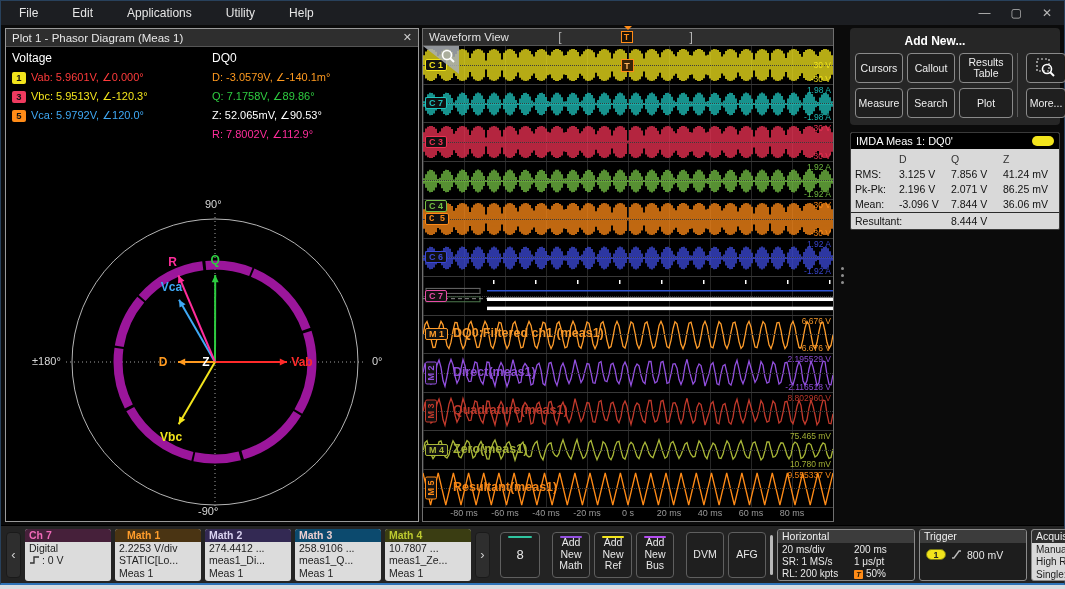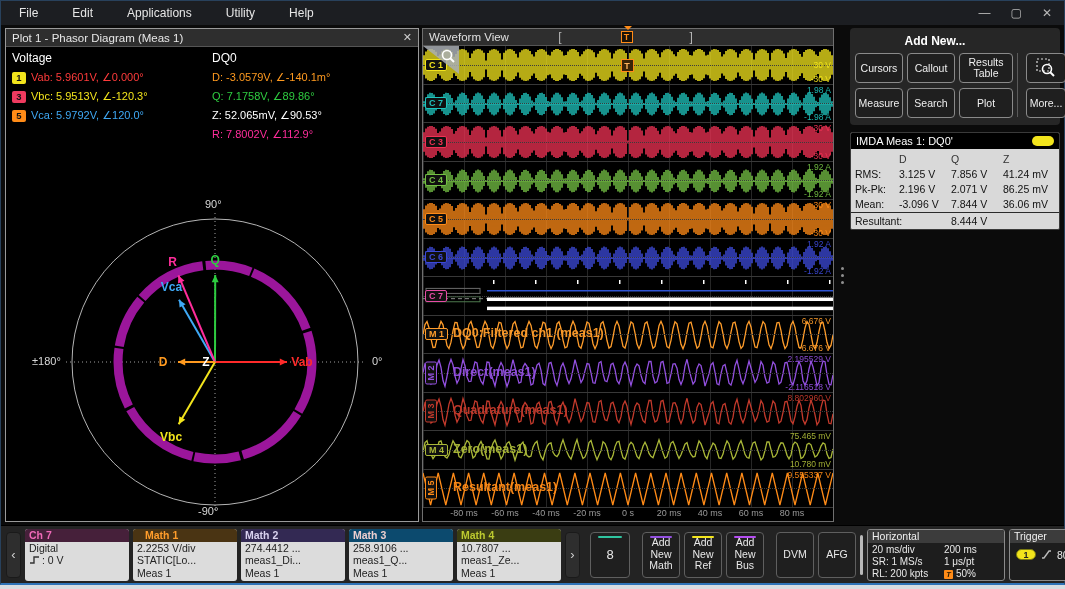--- a/index.html
+++ b/index.html
@@ -73,21 +73,21 @@
   .irow .num{text-align:left;}
   .icols{color:#333;}
   .ires{border-top:1.5px solid #2a2a2a;display:grid;grid-template-columns:96px 1fr;height:17px;align-items:center;
         font-size:10.5px;padding:0 4px;color:#111;}
   .rightfill{flex:1;}
   
   .bottombar{height:58px;flex:none;background:#232323;border-top:1px solid #000;display:flex;align-items:center;
              padding:0 5px;gap:4px;}
   .scrollbtn{width:15px;height:46px;background:#2e2e2e;border:1px solid #1a1a1a;border-radius:4px;color:#cfcfcf;
              font-size:13px;display:flex;align-items:center;justify-content:center;flex:none;}
-  .cbadge{width:104px;height:52px;background:#dcdcdc;border-radius:3px;overflow:hidden;flex:none;font-size:10.5px;}
+  .cbadge{width:86px;height:52px;background:#dcdcdc;border-radius:3px;overflow:hidden;flex:none;font-size:10.5px;}
   .cbadge .bh{height:13px;font-size:10.5px;font-weight:bold;padding:0 4px;line-height:13px;white-space:nowrap;}
   .cbadge .br{color:#222;padding:0 4px;line-height:12.5px;white-space:nowrap;display:flex;align-items:center;gap:2px;}
   .bbtn{background:#1f1f1f;border:1px solid #5f5f5f;border-radius:4px;color:#e8e8e8;font-size:10.5px;
         display:flex;flex-direction:column;align-items:center;justify-content:center;text-align:center;
         height:46px;flex:none;position:relative;line-height:11.5px;}
   .bbtn .tline{position:absolute;top:3px;left:7px;right:7px;height:2px;border-radius:1px;}
   .w40{width:40px;} .w38{width:38px;}
   .vsep{width:3px;height:40px;background:#b9b9b9;border-radius:2px;flex:none;}
   .panel{height:52px;background:#1d1d1d;border:1px solid #8a8a8a;border-radius:3px;overflow:hidden;flex:none;color:#e8e8e8;}
   .panel .ph{height:13px;background:#3c3c3c;color:#f0f0f0;font-size:10.5px;line-height:13px;padding:0 4px;}
@@ -236,30 +236,30 @@
           <span class="chtag" style="color: rgb(240, 50, 84); border-color: rgb(240, 50, 84);">C 3</span>
           <span class="sc t" style="color: rgb(240, 50, 84);">30 V</span>
           <span class="sc b" style="color: rgb(240, 50, 84);">-30 V</span>
         </div>
 
         <div class="slice">
               <svg width="410" height="38">
                 <path d="M1 16.3V21.7M3 12.2V25.8M5 9.3V28.7M7 7.8V30.2M9 7.9V30.1M11 9.5V28.5M13 12.6V25.4M15 16.9V21.1M17 15.8V22.2M19 11.8V26.2M21 9.0V29.0M23 7.7V30.3M25 8.0V30.0M27 9.8V28.2M29 13.1V24.9M31 17.5V20.5M33 15.3V22.7M35 11.4V26.6M37 8.8V29.2M39 7.6V30.4M41 8.1V29.9M43 10.1V27.9M45 13.5V24.5M47 18.0V20.0M49 14.8V23.2M51 11.0V27.0M53 8.6V29.4M55 7.6V30.4M57 8.3V29.7M59 10.5V27.5M61 14.0V24.0M63 18.0V20.0M65 14.3V23.7M67 10.7V27.3M69 8.4V29.6M71 7.6V30.4M73 8.4V29.6M75 10.8V27.2M77 14.5V23.5M79 18.0V20.0M81 13.8V24.2M83 10.3V27.7M85 8.2V29.8M87 7.6V30.4M89 8.6V29.4M91 11.2V26.8M93 15.0V23.0M95 17.9V20.1M97 13.4V24.6M99 10.0V28.0M101 8.1V29.9M103 7.7V30.3M105 8.9V29.1M107 11.5V26.5M109 15.5V22.5M111 17.3V20.7M113 12.9V25.1M115 9.7V28.3M117 7.9V30.1M119 7.7V30.3M121 9.1V28.9M123 11.9V26.1M125 16.0V22.0M127 16.7V21.3M129 12.5V25.5M131 9.4V28.6M133 7.8V30.2M135 7.8V30.2M137 9.4V28.6M139 12.3V25.7M141 16.5V21.5M143 16.2V21.8M145 12.1V25.9M147 9.2V28.8M149 7.7V30.3M151 7.9V30.1M153 9.6V28.4M155 12.8V25.2M157 17.1V20.9M159 15.6V22.4M161 11.7V26.3M163 8.9V29.1M165 7.7V30.3M167 8.0V30.0M169 9.9V28.1M171 13.2V24.8M173 17.7V20.3M175 15.1V22.9M177 11.3V26.7M179 8.7V29.3M181 7.6V30.4M183 8.2V29.8M185 10.2V27.8M187 13.7V24.3M189 18.0V20.0M191 14.6V23.4M193 10.9V27.1M195 8.5V29.5M197 7.6V30.4M199 8.3V29.7M201 10.6V27.4M203 14.1V23.9M205 18.0V20.0M207 14.1V23.9M209 10.6V27.4M211 8.3V29.7M213 7.6V30.4M215 8.5V29.5M217 10.9V27.1M219 14.6V23.4M221 18.0V20.0M223 13.7V24.3M225 10.2V27.8M227 8.2V29.8M229 7.6V30.4M231 8.7V29.3M233 11.3V26.7M235 15.1V22.9M237 17.7V20.3M239 13.2V24.8M241 9.9V28.1M243 8.0V30.0M245 7.7V30.3M247 8.9V29.1M249 11.7V26.3M251 15.6V22.4M253 17.1V20.9M255 12.8V25.2M257 9.6V28.4M259 7.9V30.1M261 7.7V30.3M263 9.2V28.8M265 12.1V25.9M267 16.2V21.8M269 16.5V21.5M271 12.3V25.7M273 9.4V28.6M275 7.8V30.2M277 7.8V30.2M279 9.4V28.6M281 12.5V25.5M283 16.7V21.3M285 16.0V22.0M287 11.9V26.1M289 9.1V28.9M291 7.7V30.3M293 7.9V30.1M295 9.7V28.3M297 12.9V25.1M299 17.3V20.7M301 15.5V22.5M303 11.5V26.5M305 8.9V29.1M307 7.7V30.3M309 8.1V29.9M311 10.0V28.0M313 13.4V24.6M315 17.9V20.1M317 15.0V23.0M319 11.2V26.8M321 8.6V29.4M323 7.6V30.4M325 8.2V29.8M327 10.3V27.7M329 13.8V24.2M331 18.0V20.0M333 14.5V23.5M335 10.8V27.2M337 8.4V29.6M339 7.6V30.4M341 8.4V29.6M343 10.7V27.3M345 14.3V23.7M347 18.0V20.0M349 14.0V24.0M351 10.5V27.5M353 8.3V29.7M355 7.6V30.4M357 8.6V29.4M359 11.0V27.0M361 14.8V23.2M363 18.0V20.0M365 13.5V24.5M367 10.1V27.9M369 8.1V29.9M371 7.6V30.4M373 8.8V29.2M375 11.4V26.6M377 15.3V22.7M379 17.5V20.5M381 13.1V24.9M383 9.8V28.2M385 8.0V30.0M387 7.7V30.3M389 9.0V29.0M391 11.8V26.2M393 15.8V22.2M395 16.9V21.1M397 12.6V25.4M399 9.5V28.5M401 7.9V30.1M403 7.8V30.2M405 9.3V28.7M407 12.2V25.8M409 16.3V21.7" stroke="#74c044" stroke-width="1.5" fill="none"></path>
                 <line x1="0" y1="19" x2="410" y2="19" stroke="#74c044" stroke-width="1" opacity="0.9"></line>
               </svg>
-          <span class="chtag" style="color: rgb(116, 192, 68); border-color: rgb(116, 192, 68);">C 4</span>
+          <span class="chtag" style="color: rgb(116, 192, 68); border-color: rgb(116, 192, 68); margin-top: 26px;">C 4</span>
           <span class="sc t" style="color: rgb(116, 192, 68);">1.92 A</span>
           <span class="sc b" style="color: rgb(116, 192, 68);">-1.92 A</span>
         </div>
 
         <div class="slice">
               <svg width="410" height="38">
                 <path d="M1 9.2V28.8M3 5.5V32.5M5 3.8V34.2M7 3.1V34.9M9 3.1V34.9M11 4.0V34.0M13 5.8V32.2M15 9.9V28.1M17 8.5V29.5M19 5.3V32.7M21 3.7V34.3M23 3.0V35.0M25 3.2V34.8M27 4.1V33.9M29 6.1V31.9M31 10.8V27.2M33 8.0V30.0M35 5.0V33.0M37 3.6V34.4M39 3.0V35.0M41 3.2V34.8M43 4.3V33.7M45 6.5V31.5M47 12.1V25.9M49 7.5V30.5M51 4.8V33.2M53 3.5V34.5M55 3.0V35.0M57 3.3V34.7M59 4.5V33.5M61 6.8V31.2M63 14.4V23.6M65 7.1V30.9M67 4.6V33.4M69 3.4V34.6M71 3.0V35.0M73 3.4V34.6M75 4.7V33.3M77 7.2V30.8M79 13.4V24.6M81 6.7V31.3M83 4.4V33.6M85 3.3V34.7M87 3.0V35.0M89 3.5V34.5M91 4.9V33.1M93 7.7V30.3M95 11.6V26.4M97 6.3V31.7M99 4.2V33.8M101 3.2V34.8M103 3.0V35.0M105 3.6V34.4M107 5.1V32.9M109 8.2V29.8M111 10.5V27.5M113 6.0V32.0M115 4.1V33.9M117 3.2V34.8M119 3.1V34.9M121 3.7V34.3M123 5.4V32.6M125 8.7V29.3M127 9.6V28.4M129 5.7V32.3M131 3.9V34.1M133 3.1V34.9M135 3.1V34.9M137 3.9V34.1M139 5.6V32.4M141 9.4V28.6M143 8.9V29.1M145 5.4V32.6M147 3.8V34.2M149 3.1V34.9M151 3.1V34.9M153 4.0V34.0M155 5.9V32.1M157 10.2V27.8M159 8.3V29.7M161 5.2V32.8M163 3.6V34.4M165 3.0V35.0M167 3.2V34.8M169 4.2V33.8M171 6.2V31.8M173 11.2V26.8M175 7.8V30.2M177 5.0V33.0M179 3.5V34.5M181 3.0V35.0M183 3.3V34.7M185 4.3V33.7M187 6.6V31.4M189 12.6V25.4M191 7.4V30.6M193 4.7V33.3M195 3.4V34.6M197 3.0V35.0M199 3.3V34.7M201 4.5V33.5M203 7.0V31.0M205 17.4V20.6M207 7.0V31.0M209 4.5V33.5M211 3.3V34.7M213 3.0V35.0M215 3.4V34.6M217 4.7V33.3M219 7.4V30.6M221 12.6V25.4M223 6.6V31.4M225 4.3V33.7M227 3.3V34.7M229 3.0V35.0M231 3.5V34.5M233 5.0V33.0M235 7.8V30.2M237 11.2V26.8M239 6.2V31.8M241 4.2V33.8M243 3.2V34.8M245 3.0V35.0M247 3.6V34.4M249 5.2V32.8M251 8.3V29.7M253 10.2V27.8M255 5.9V32.1M257 4.0V34.0M259 3.1V34.9M261 3.1V34.9M263 3.8V34.2M265 5.4V32.6M267 8.9V29.1M269 9.4V28.6M271 5.6V32.4M273 3.9V34.1M275 3.1V34.9M277 3.1V34.9M279 3.9V34.1M281 5.7V32.3M283 9.6V28.4M285 8.7V29.3M287 5.4V32.6M289 3.7V34.3M291 3.1V34.9M293 3.2V34.8M295 4.1V33.9M297 6.0V32.0M299 10.5V27.5M301 8.2V29.8M303 5.1V32.9M305 3.6V34.4M307 3.0V35.0M309 3.2V34.8M311 4.2V33.8M313 6.3V31.7M315 11.6V26.4M317 7.7V30.3M319 4.9V33.1M321 3.5V34.5M323 3.0V35.0M325 3.3V34.7M327 4.4V33.6M329 6.7V31.3M331 13.4V24.6M333 7.2V30.8M335 4.7V33.3M337 3.4V34.6M339 3.0V35.0M341 3.4V34.6M343 4.6V33.4M345 7.1V30.9M347 14.4V23.6M349 6.8V31.2M351 4.5V33.5M353 3.3V34.7M355 3.0V35.0M357 3.5V34.5M359 4.8V33.2M361 7.5V30.5M363 12.1V25.9M365 6.5V31.5M367 4.3V33.7M369 3.2V34.8M371 3.0V35.0M373 3.6V34.4M375 5.0V33.0M377 8.0V30.0M379 10.8V27.2M381 6.1V31.9M383 4.1V33.9M385 3.2V34.8M387 3.0V35.0M389 3.7V34.3M391 5.3V32.7M393 8.5V29.5M395 9.9V28.1M397 5.8V32.2M399 4.0V34.0M401 3.1V34.9M403 3.1V34.9M405 3.8V34.2M407 5.5V32.5M409 9.2V28.8" stroke="#ff8b17" stroke-width="1.5" fill="none"></path>
               </svg>
-          <span class="chtag" style="color: rgb(255, 139, 23); border-color: rgb(255, 139, 23);">C 5</span>
+          <span class="chtag" style="color: rgb(255, 139, 23); border-color: rgb(255, 139, 23); font-family: Liberation Mono, monospace;">C 5</span>
           <span class="sc t" style="color: rgb(255, 139, 23);">30 V</span>
           <span class="sc b" style="color: rgb(255, 139, 23);">-30 V</span>
         </div>
 
         <div class="slice">
               <svg width="410" height="38">
                 <path d="M1 16.3V21.7M3 12.2V25.8M5 9.3V28.7M7 7.8V30.2M9 7.9V30.1M11 9.5V28.5M13 12.6V25.4M15 16.9V21.1M17 15.8V22.2M19 11.8V26.2M21 9.0V29.0M23 7.7V30.3M25 8.0V30.0M27 9.8V28.2M29 13.1V24.9M31 17.5V20.5M33 15.3V22.7M35 11.4V26.6M37 8.8V29.2M39 7.6V30.4M41 8.1V29.9M43 10.1V27.9M45 13.5V24.5M47 18.0V20.0M49 14.8V23.2M51 11.0V27.0M53 8.6V29.4M55 7.6V30.4M57 8.3V29.7M59 10.5V27.5M61 14.0V24.0M63 18.0V20.0M65 14.3V23.7M67 10.7V27.3M69 8.4V29.6M71 7.6V30.4M73 8.4V29.6M75 10.8V27.2M77 14.5V23.5M79 18.0V20.0M81 13.8V24.2M83 10.3V27.7M85 8.2V29.8M87 7.6V30.4M89 8.6V29.4M91 11.2V26.8M93 15.0V23.0M95 17.9V20.1M97 13.4V24.6M99 10.0V28.0M101 8.1V29.9M103 7.7V30.3M105 8.9V29.1M107 11.5V26.5M109 15.5V22.5M111 17.3V20.7M113 12.9V25.1M115 9.7V28.3M117 7.9V30.1M119 7.7V30.3M121 9.1V28.9M123 11.9V26.1M125 16.0V22.0M127 16.7V21.3M129 12.5V25.5M131 9.4V28.6M133 7.8V30.2M135 7.8V30.2M137 9.4V28.6M139 12.3V25.7M141 16.5V21.5M143 16.2V21.8M145 12.1V25.9M147 9.2V28.8M149 7.7V30.3M151 7.9V30.1M153 9.6V28.4M155 12.8V25.2M157 17.1V20.9M159 15.6V22.4M161 11.7V26.3M163 8.9V29.1M165 7.7V30.3M167 8.0V30.0M169 9.9V28.1M171 13.2V24.8M173 17.7V20.3M175 15.1V22.9M177 11.3V26.7M179 8.7V29.3M181 7.6V30.4M183 8.2V29.8M185 10.2V27.8M187 13.7V24.3M189 18.0V20.0M191 14.6V23.4M193 10.9V27.1M195 8.5V29.5M197 7.6V30.4M199 8.3V29.7M201 10.6V27.4M203 14.1V23.9M205 18.0V20.0M207 14.1V23.9M209 10.6V27.4M211 8.3V29.7M213 7.6V30.4M215 8.5V29.5M217 10.9V27.1M219 14.6V23.4M221 18.0V20.0M223 13.7V24.3M225 10.2V27.8M227 8.2V29.8M229 7.6V30.4M231 8.7V29.3M233 11.3V26.7M235 15.1V22.9M237 17.7V20.3M239 13.2V24.8M241 9.9V28.1M243 8.0V30.0M245 7.7V30.3M247 8.9V29.1M249 11.7V26.3M251 15.6V22.4M253 17.1V20.9M255 12.8V25.2M257 9.6V28.4M259 7.9V30.1M261 7.7V30.3M263 9.2V28.8M265 12.1V25.9M267 16.2V21.8M269 16.5V21.5M271 12.3V25.7M273 9.4V28.6M275 7.8V30.2M277 7.8V30.2M279 9.4V28.6M281 12.5V25.5M283 16.7V21.3M285 16.0V22.0M287 11.9V26.1M289 9.1V28.9M291 7.7V30.3M293 7.9V30.1M295 9.7V28.3M297 12.9V25.1M299 17.3V20.7M301 15.5V22.5M303 11.5V26.5M305 8.9V29.1M307 7.7V30.3M309 8.1V29.9M311 10.0V28.0M313 13.4V24.6M315 17.9V20.1M317 15.0V23.0M319 11.2V26.8M321 8.6V29.4M323 7.6V30.4M325 8.2V29.8M327 10.3V27.7M329 13.8V24.2M331 18.0V20.0M333 14.5V23.5M335 10.8V27.2M337 8.4V29.6M339 7.6V30.4M341 8.4V29.6M343 10.7V27.3M345 14.3V23.7M347 18.0V20.0M349 14.0V24.0M351 10.5V27.5M353 8.3V29.7M355 7.6V30.4M357 8.6V29.4M359 11.0V27.0M361 14.8V23.2M363 18.0V20.0M365 13.5V24.5M367 10.1V27.9M369 8.1V29.9M371 7.6V30.4M373 8.8V29.2M375 11.4V26.6M377 15.3V22.7M379 17.5V20.5M381 13.1V24.9M383 9.8V28.2M385 8.0V30.0M387 7.7V30.3M389 9.0V29.0M391 11.8V26.2M393 15.8V22.2M395 16.9V21.1M397 12.6V25.4M399 9.5V28.5M401 7.9V30.1M403 7.8V30.2M405 9.3V28.7M407 12.2V25.8M409 16.3V21.7" stroke="#3c49d8" stroke-width="1.5" fill="none"></path>
                 <line x1="0" y1="19" x2="410" y2="19" stroke="#3c49d8" stroke-width="1" opacity="0.9"></line>
               </svg>
           <span class="chtag" style="color: rgb(60, 73, 216); border-color: rgb(60, 73, 216);">C 6</span>

